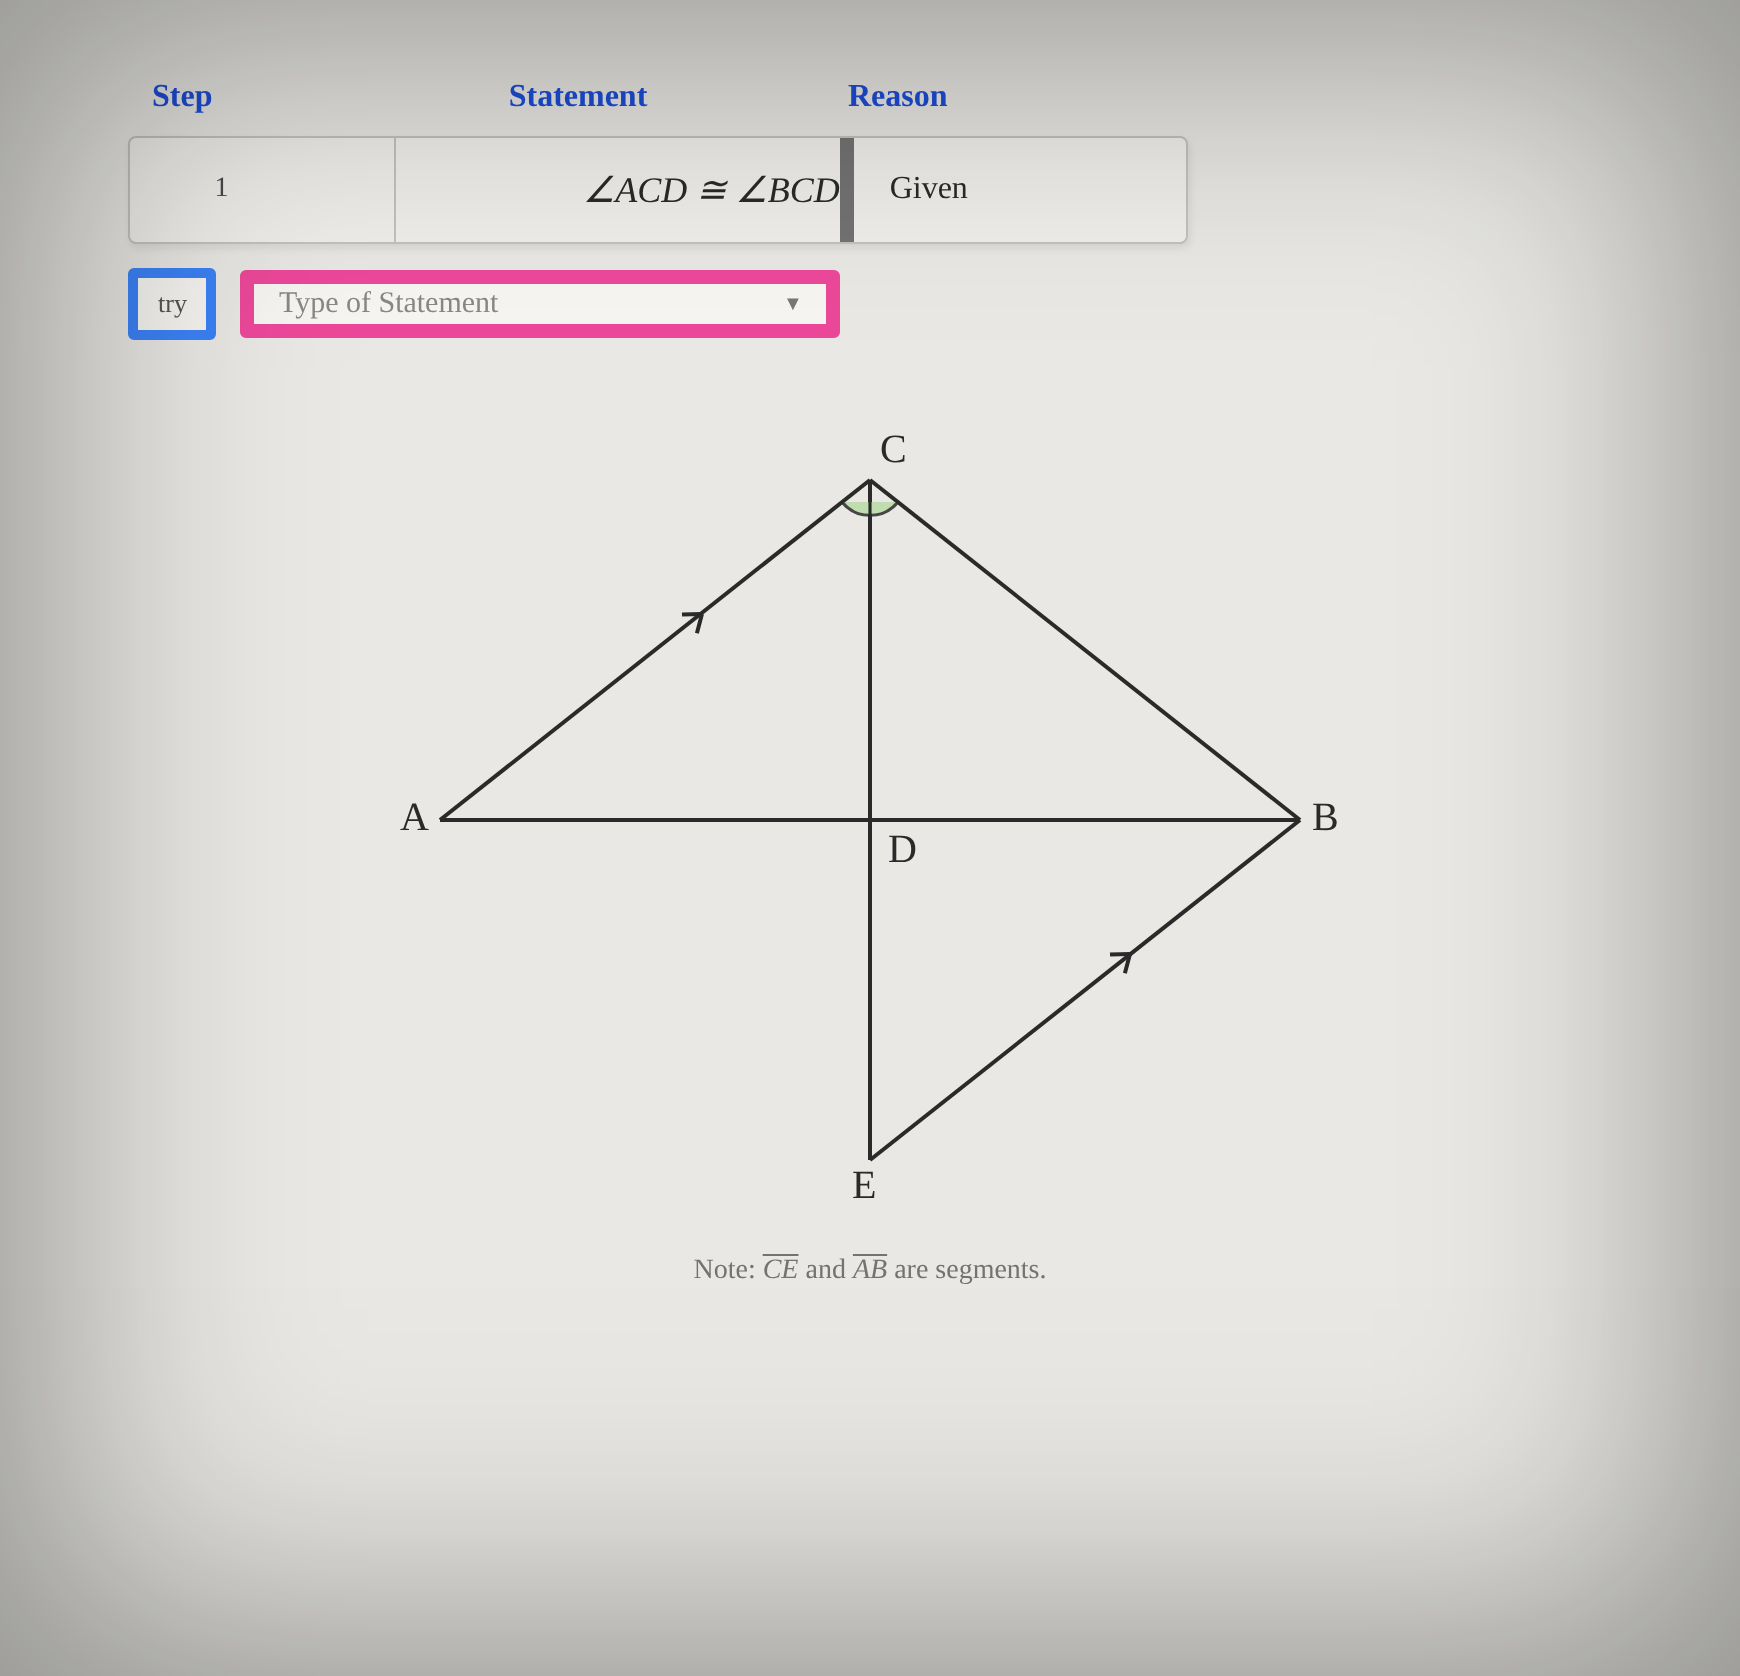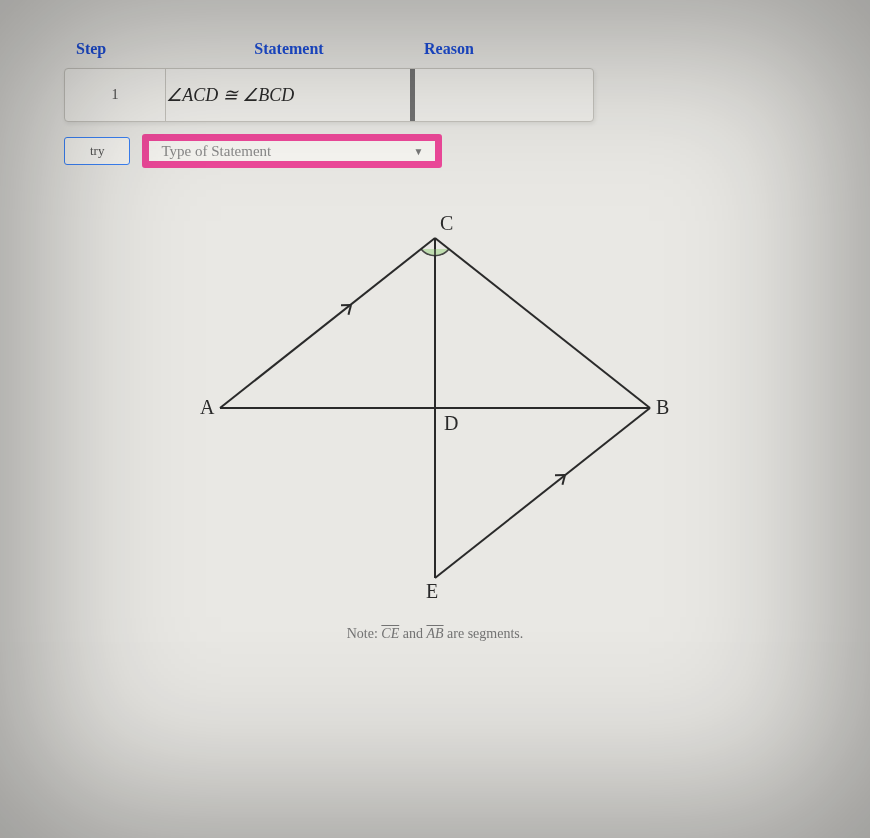--- a/index.html
+++ b/index.html
@@ -42,28 +42,28 @@
     border: 1px solid #c4c2bc;
     border-radius: 4px;
     background: #f0efeb;
     width: 530px;
     box-shadow: 1px 2px 4px rgba(0,0,0,0.08);
   }
   .cell-step {
     width: 100px; text-align:center; font-size:14px; color:#4a4a4a;
   }
   .cell-stmt {
-    width: 250px; text-align:left; padding: 10px 0;
-    border-left:1px solid #c4c2bc; border-right:5px solid #737373;
+    width: 250px; text-align:right; padding: 10px 0;
+    border-left:1px solid #c4c2bc; border-right:7px solid #737373;margin-left:41px;
   }
   .cell-stmt .mline { font-size: 18px; font-style: italic; line-height: 1.8; }
   .cell-reason { width: 180px; padding-left: 18px; font-size:16px; }
   .row2 { display:flex; align-items:center; margin-top:12px; gap:12px;}
   .trybtn {
-    border:1px solid #3b82f6; background:#f6f5f1; padding:5px 25px;
+    border:5px solid #3b82f6; background:#f6f5f1; padding:5px 10px;
     font-size:13px; border-radius:3px; color:#555; cursor:pointer;
     font-family: Georgia, serif;
   }
   .dropdown {
     border:7px solid #ec4899; background:#f6f5f1;
     width: 300px; height:34px; display:flex; align-items:center;
     justify-content:space-between; padding:0 12px; border-radius:3px;
     color:#888; font-size:15px; cursor:pointer;
   }
   .caret { font-size:10px; color:#777; }
@@ -96,20 +96,21 @@
       <div class="col-reason">Reason</div>
     </div>
 
     <div class="row1">
       <div class="cell-step">1</div>
       <div class="cell-stmt">
         <div class="mline">
           <span>∠ACD</span><span> ≅ </span><span>∠BCD</span>
         </div>
       </div>
+      <div class="cell-reason">Given</div>
     </div>
 
     <div class="row2">
       <button class="trybtn">try</button>
       <div class="dropdown">
         <span>Type of Statement</span>
         <span class="caret">▼</span>
       </div>
     </div>
   </div>

